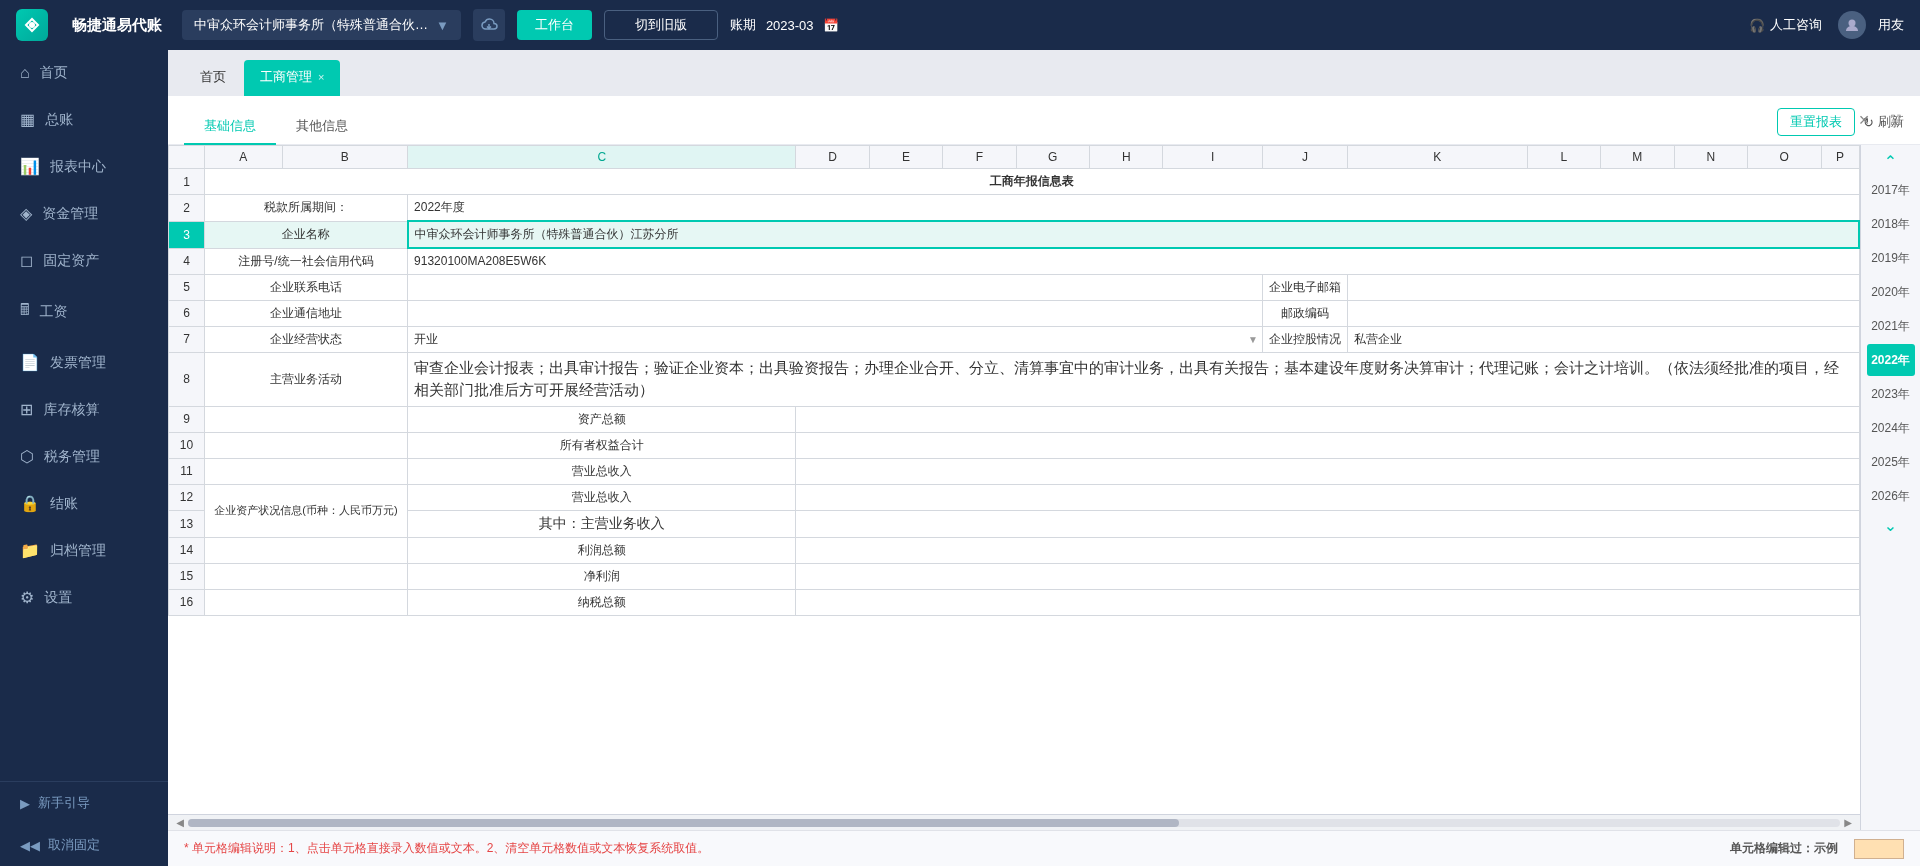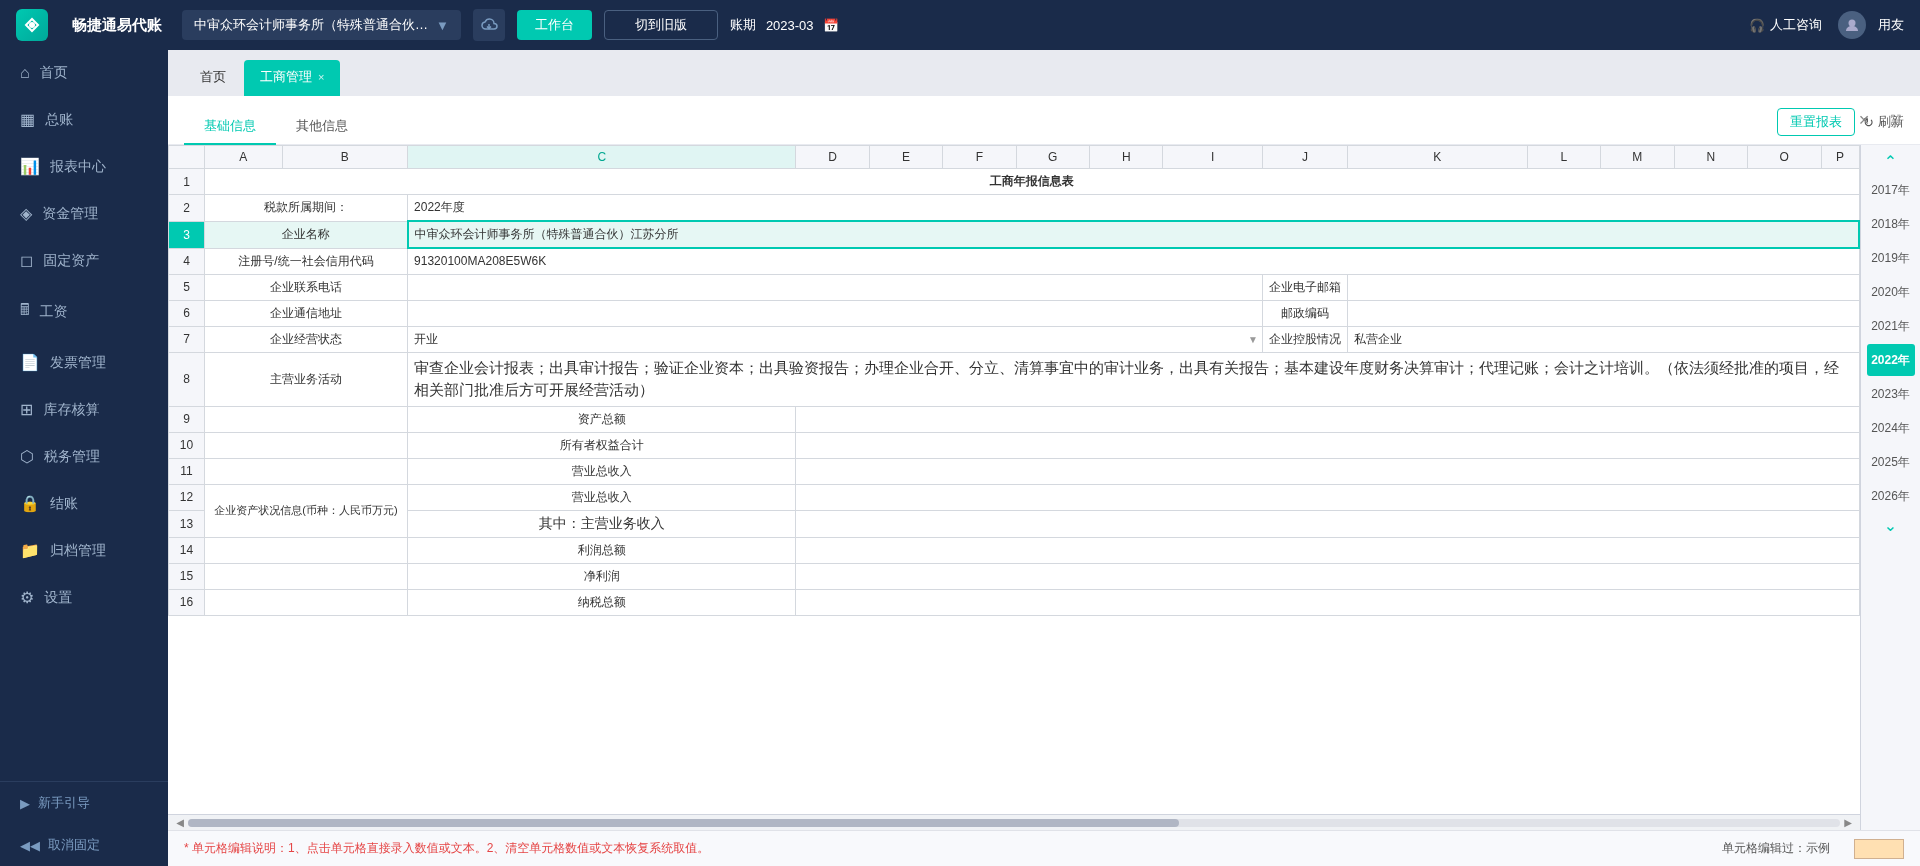--- a/index.html
+++ b/index.html
@@ -420,21 +420,22 @@
       padding: 0 16px;
       font-size: 12px;
       color: #e54545;
       flex-shrink: 0;
     }
     .status-bar .status-right {
       margin-left: auto;
       color: #555;
       display: flex;
       align-items: center;
-      gap: 24px;
+      gap: 16px;
+      font-weight: bold;
     }
     .sample-cell {
       width: 50px;
       height: 20px;
       background: #ffe0b2;
       border: 1px solid #d0b090;
       display: inline-block;
     }
 
     

